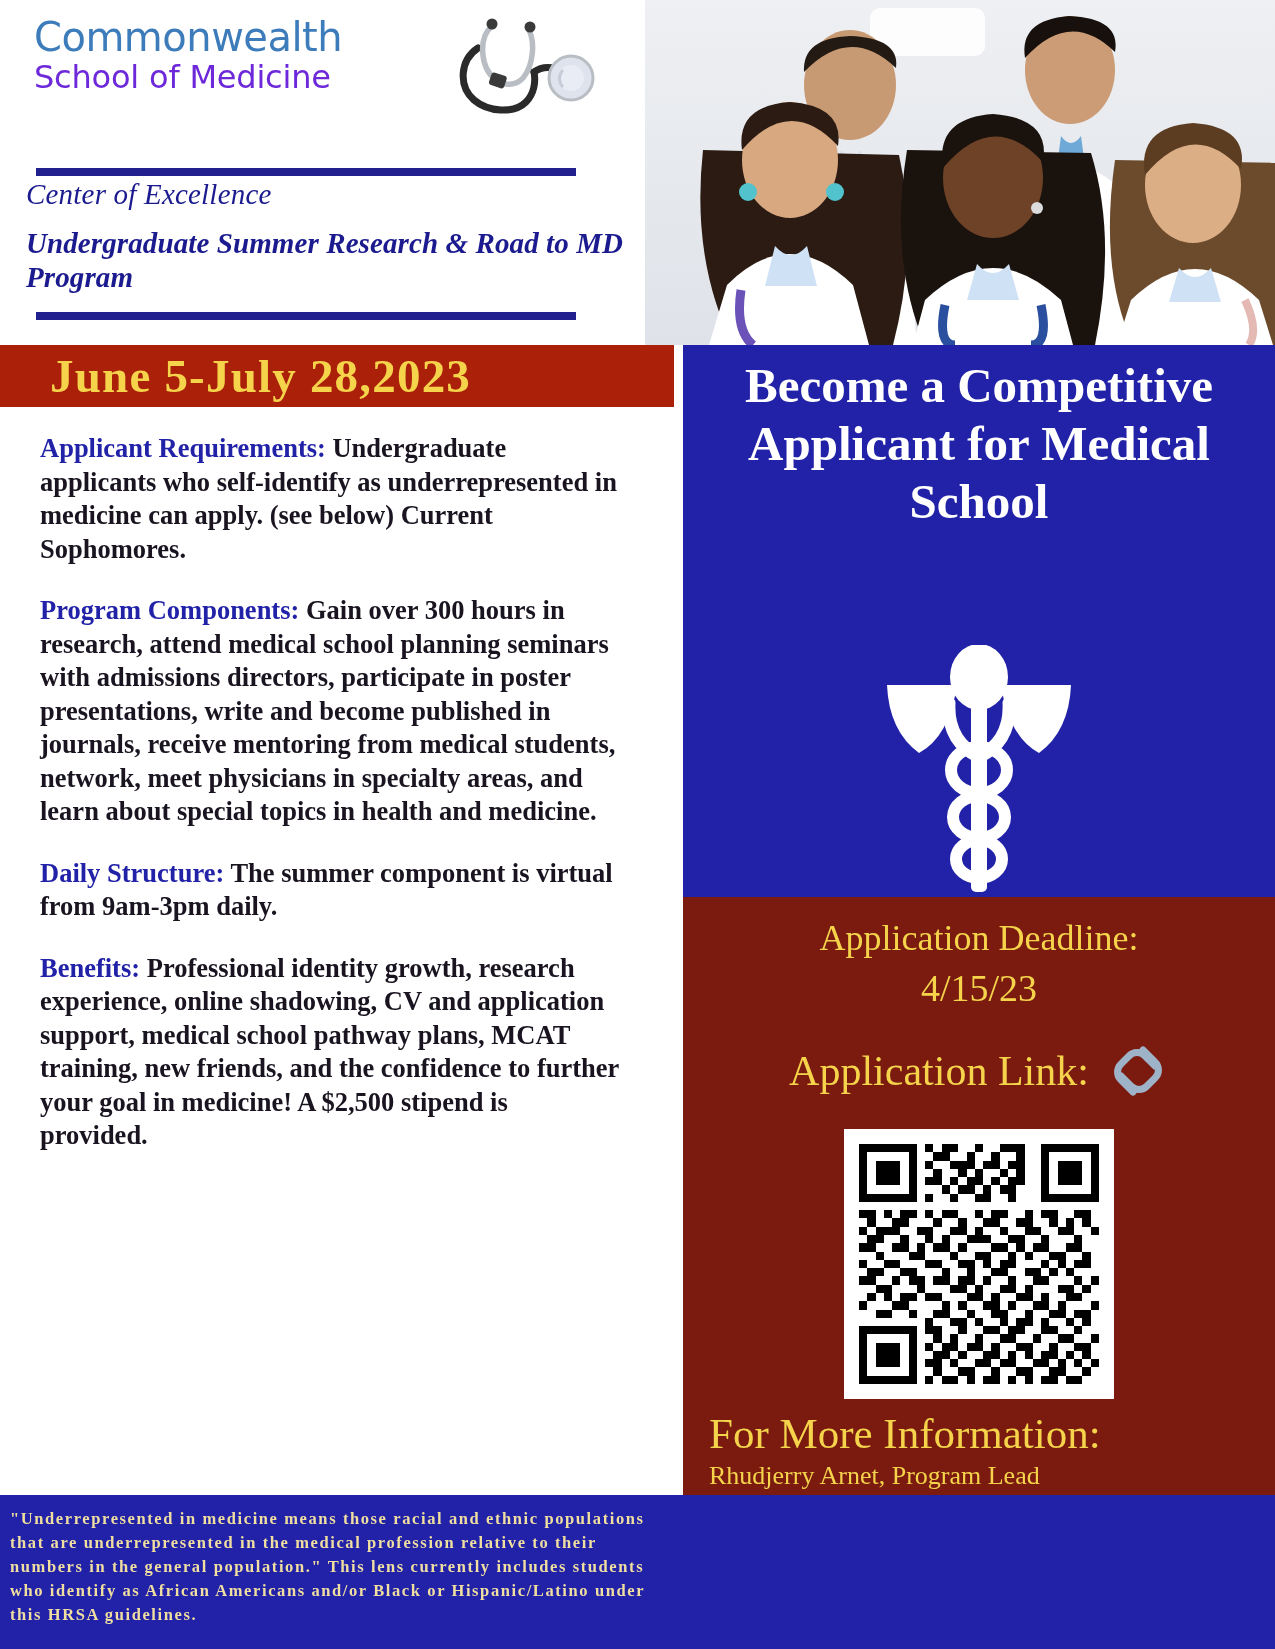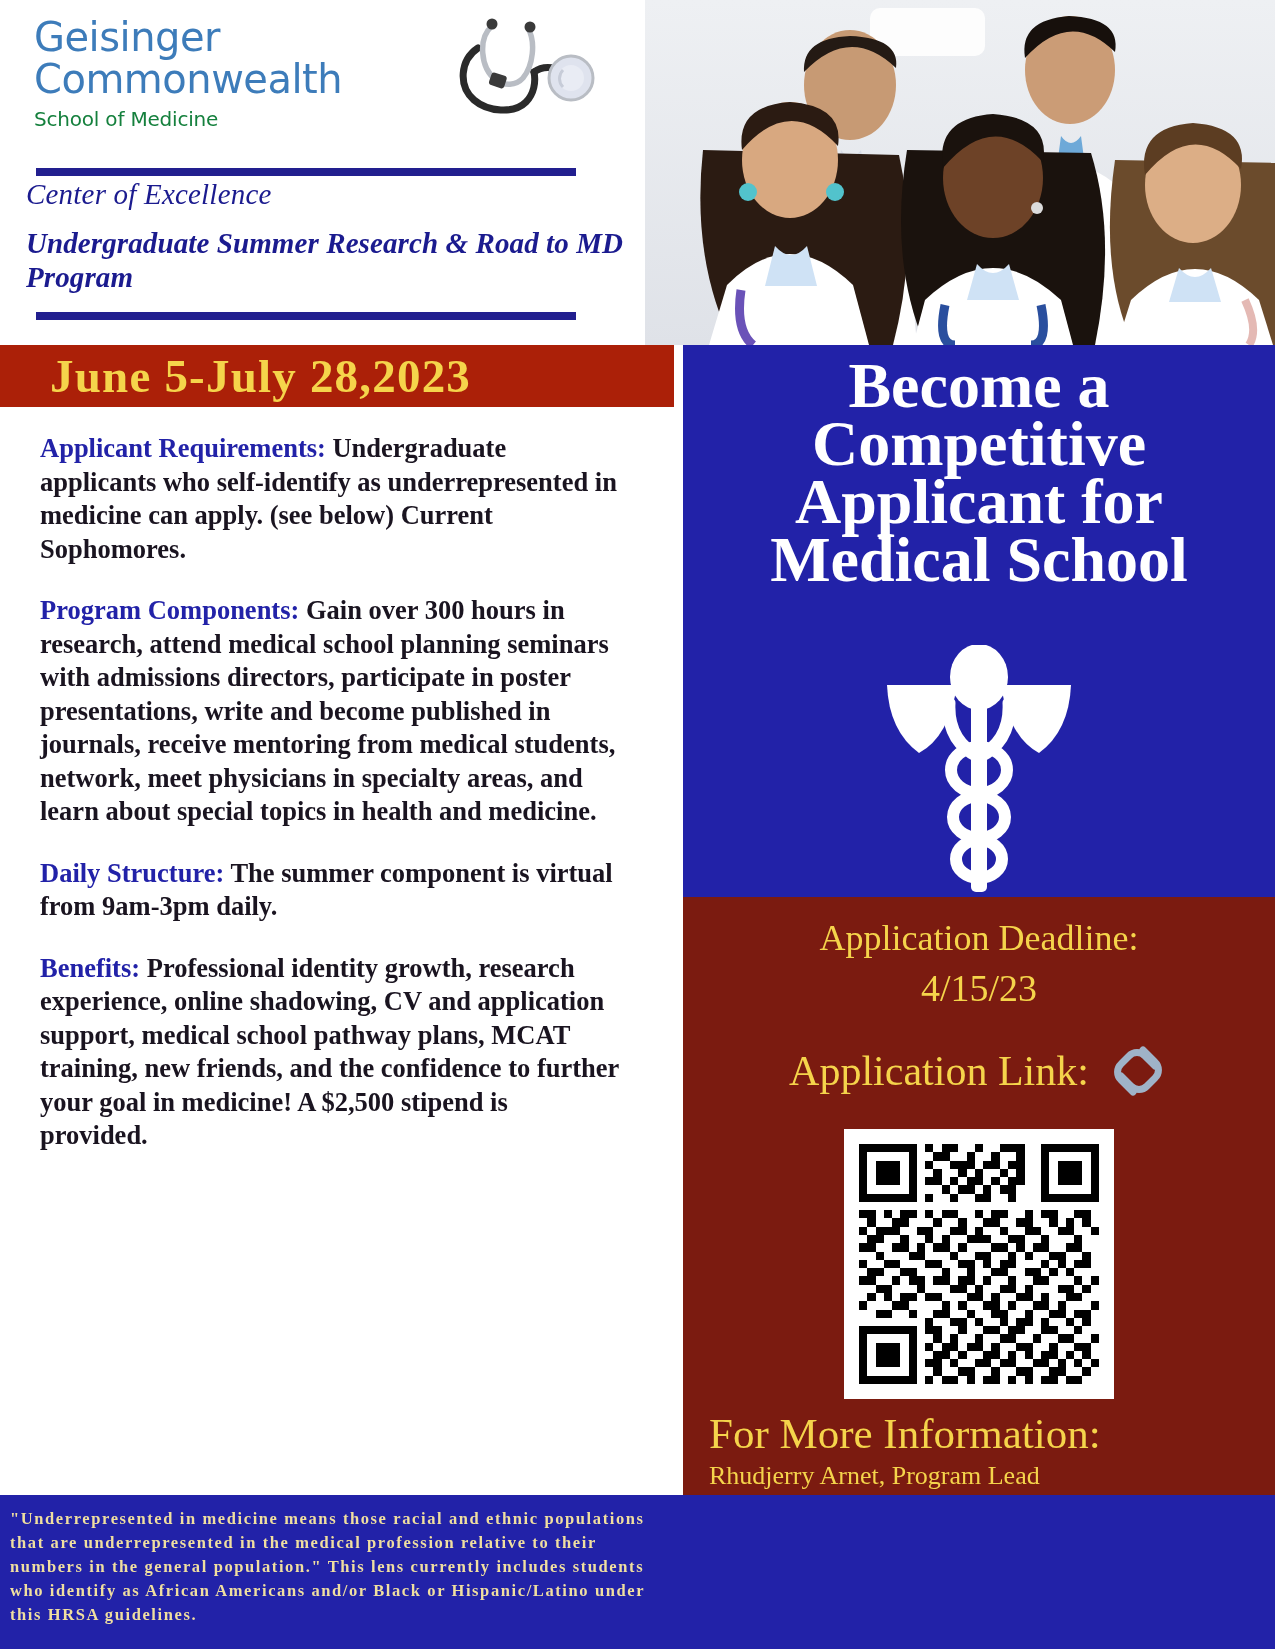--- a/index.html
+++ b/index.html
@@ -13,21 +13,21 @@
   .left-col{position:absolute;left:0;top:0;width:683px;height:1649px;background:#ffffff;}
 
   .brand{position:absolute;left:0;top:0;width:683px;height:345px;background:#fff;}
   .logo-wrap{position:absolute;left:34px;top:16px;width:370px;}
   .logo-line1,.logo-line2{
     font-family:"DejaVu Sans", sans-serif;
     color:#3d7cba;font-weight:400;font-size:40px;line-height:42px;letter-spacing:-0.5px;
   }
   .logo-line3{
     font-family:"DejaVu Sans", sans-serif;
-    color:#15803d;font-weight:400;font-size:20px;line-height:34px;letter-spacing:-0.2px;margin-top:2px;
+    color:#6d28d9;font-weight:400;font-size:32px;line-height:34px;letter-spacing:-0.2px;margin-top:2px;
   }
   .stetho{position:absolute;left:430px;top:8px;width:175px;height:140px;}
 
   .rule{position:absolute;left:36px;width:540px;height:8px;background:#221f8f;}
   .rule-top{top:168px;}
   .rule-bottom{top:312px;}
 
   .coe{position:absolute;left:26px;top:176px;width:600px;}
   .coe-title{
     font-family:"Liberation Serif", serif;font-style:italic;font-weight:normal;
@@ -69,21 +69,21 @@
 
   .photo{position:absolute;left:0;top:0;width:630px;height:345px;overflow:hidden;background:#dfe3ea;}
   .photo svg{display:block;width:630px;height:345px;}
 
   .blue-panel{
     position:absolute;left:38px;top:345px;width:592px;height:552px;background:#2222a8;
   }
   .headline{
     position:absolute;left:0;top:12px;width:592px;text-align:center;
     color:#ffffff;font-family:"Liberation Serif", serif;font-weight:bold;
-    font-size:64px;line-height:58px;
+    font-size:49px;line-height:58px;
   }
   .caduceus{position:absolute;left:50%;top:300px;transform:translateX(-50%);width:200px;height:250px;}
 
   .red-panel{
     position:absolute;left:38px;top:897px;width:592px;height:648px;background:#7b1b10;
   }
   .deadline-label{
     position:absolute;left:0;top:16px;width:592px;text-align:center;
     color:#f5d44b;font-family:"Liberation Serif", serif;font-size:36px;line-height:50px;
   }
@@ -119,21 +119,20 @@
 </style>
 </head>
 <body>
 
 <div class="poster">
 
   <div class="left-col">
 
     <div class="brand">
       <div class="logo-wrap">
-        <div class="logo-line1">Geisinger</div>
         <div class="logo-line2">Commonwealth</div>
         <div class="logo-line3">School of Medicine</div>
       </div>
 
       <div class="stetho">
         <svg viewBox="0 0 175 140" xmlns="http://www.w3.org/2000/svg">
           <path d="M48 40 C30 52 28 78 44 92 C58 104 84 106 96 94 C104 86 106 74 104 64" fill="none" stroke="#2a2a2a" stroke-width="7" stroke-linecap="round"></path>
           <path d="M104 64 C112 58 124 58 131 64" fill="none" stroke="#2a2a2a" stroke-width="7" stroke-linecap="round"></path>
           <path d="M62 18 C48 30 50 60 66 72 C74 78 86 78 93 70 C103 58 106 34 98 20" fill="none" stroke="#b9bdc4" stroke-width="5.5" stroke-linecap="round"></path>
           <circle cx="62" cy="16" r="5.5" fill="#3a3a3a"></circle>

